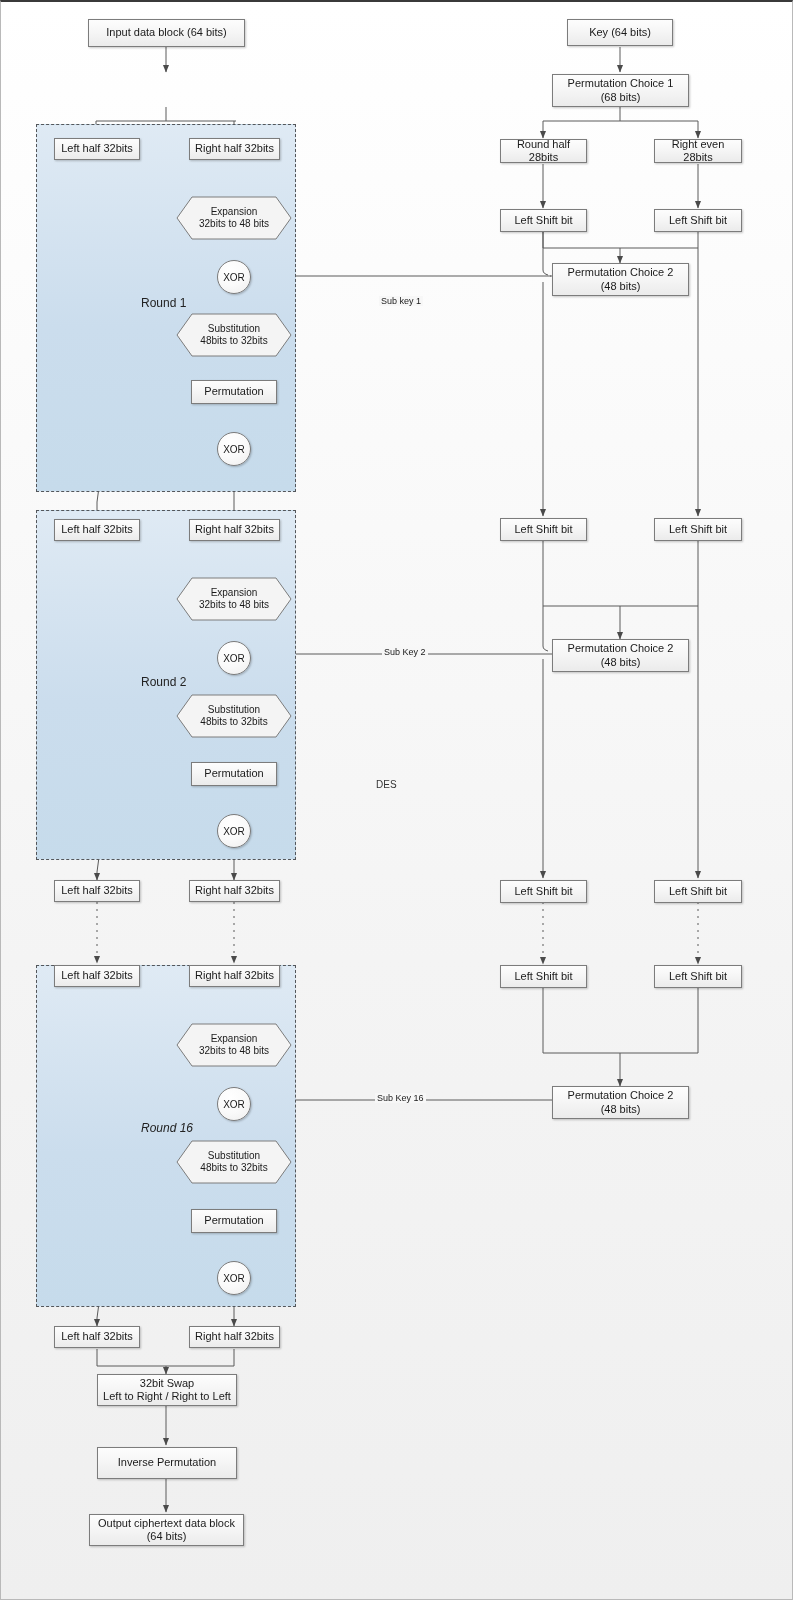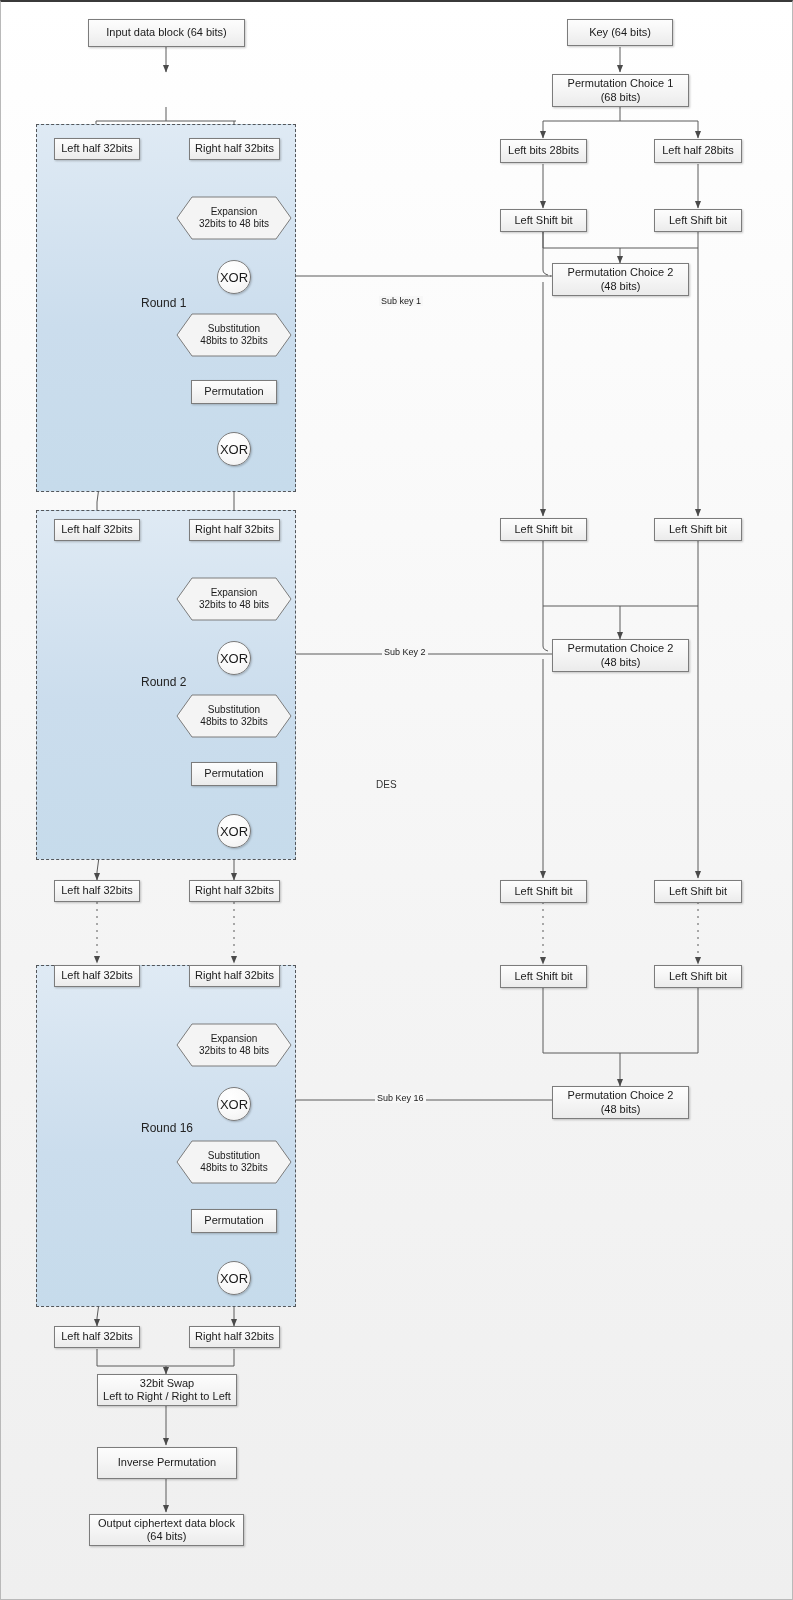--- a/index.html
+++ b/index.html
@@ -39,21 +39,21 @@
   }
   .node .l2{display:block;}
   
   .xor{
     position:absolute;box-sizing:border-box;
     width:34px;height:34px;border-radius:50%;
     border:1px solid #7c7c7c;
     background:radial-gradient(circle at 38% 30%,#ffffff 0%,#fafafa 50%,#ededed 100%);
     box-shadow:1px 1px 2px rgba(0,0,0,.22);
     display:flex;align-items:center;justify-content:center;
-    font-size:13px;color:#1a1a1a;
+    font-size:10px;color:#1a1a1a;
   }
   
   .hexwrap{position:absolute;text-align:right;}
   .hexwrap svg{display:block;overflow:visible;}
   .hex-text{
     position:absolute;left:0;top:0;width:100%;height:100%;
     display:flex;flex-direction:column;align-items:center;justify-content:center;
     font-size:10px;color:#1a1a1a;line-height:1.25;pointer-events:none;
   }
   .wirelabel{
@@ -171,21 +171,21 @@
       <path d="M619,1051 L619,1084" marker-end="url(#ah)"></path>
     </g>
   </svg>
 
   <div class="round-box" style="left:35px;top:122px;width:260px;height:368px;"></div>
   <div class="round-box" style="left:35px;top:508px;width:260px;height:350px;"></div>
   <div class="round-box" style="left:35px;top:963px;width:260px;height:342px;"></div>
 
   <div class="round-label" style="left:140px;top:294px;">Round 1</div>
   <div class="round-label" style="left:140px;top:673px;">Round 2</div>
-  <div class="round-label" style="left:140px;top:1119px;">Round 16</div>
+  <div class="round-label" style="left:140px;top:1119px;font-style:italic;">Round 16</div>
 
   <div class="des-label" style="left:375px;top:777px;">DES</div>
 
   <div class="node" style="left:87px;top:17px;width:157px;height:28px;">
     <span>Input data block (64 bits)</span>
   </div>
 
 
   <div class="node" style="left:53px;top:136px;width:86px;height:22px;">
     <span>Left half 32bits</span>
@@ -335,24 +335,24 @@
   <div class="node" style="left:566px;top:17px;width:106px;height:27px;">
     <span>Key (64 bits)</span>
   </div>
 
   <div class="node" style="left:551px;top:72px;width:137px;height:33px;flex-direction:column;">
     <span>Permutation Choice 1</span>
     <span class="l2">(68 bits)</span>
   </div>
 
   <div class="node" style="left:499px;top:137px;width:87px;height:24px;">
-    <span>Left bits 28bits</span>
+    <span>Round half 28bits</span>
   </div>
   <div class="node" style="left:653px;top:137px;width:88px;height:24px;">
-    <span>Left half 28bits</span>
+    <span>Right even 28bits</span>
   </div>
 
   <div class="node" style="left:499px;top:207px;width:87px;height:23px;">
     <span>Left Shift bit</span>
   </div>
   <div class="node" style="left:653px;top:207px;width:88px;height:23px;">
     <span>Left Shift bit</span>
   </div>
 
   <div class="node" style="left:551px;top:261px;width:137px;height:33px;flex-direction:column;">

